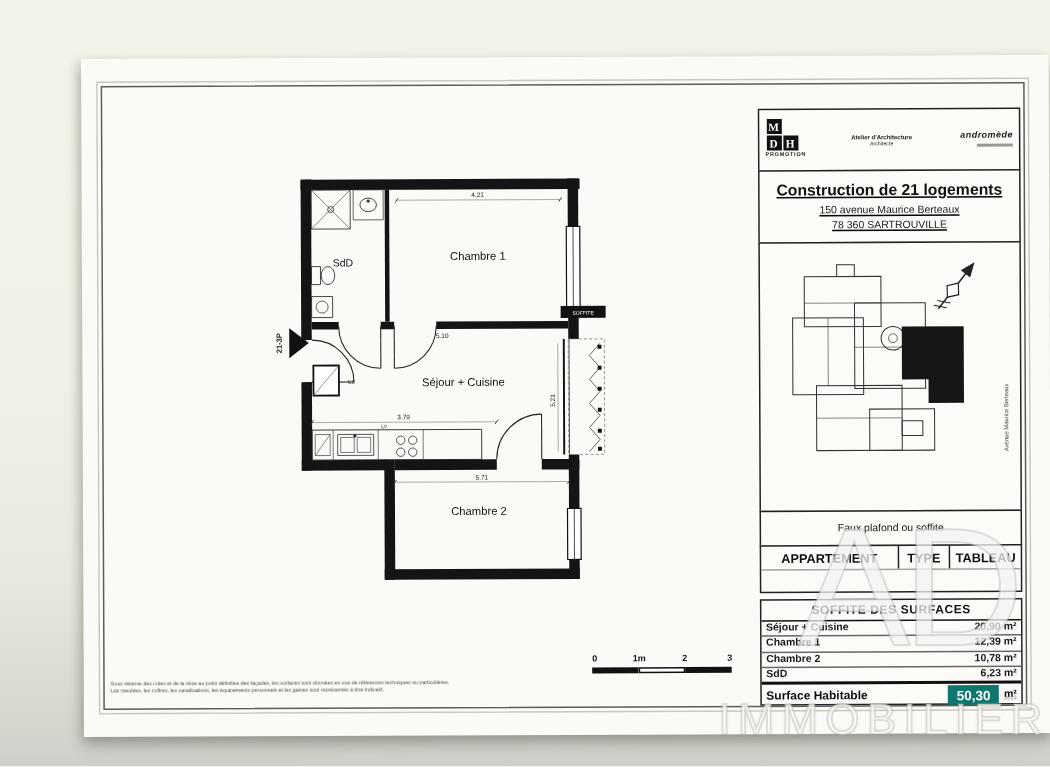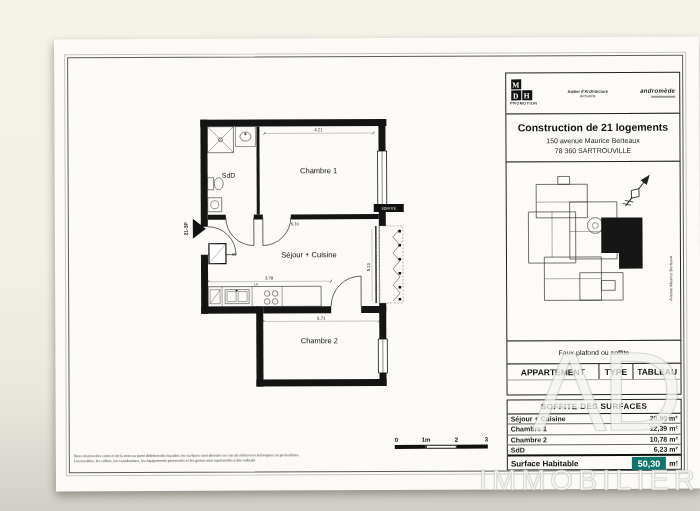--- a/index.html
+++ b/index.html
@@ -25,21 +25,21 @@
       font-size:7.5px;font-weight:bold;display:flex;align-items:center;justify-content:center;margin:0.5px;}
   .mdh-caption{font-size:7px;letter-spacing:1px;font-weight:bold;color:#222;transform:scale(0.52);transform-origin:0 0;width:190%;}
   .arch{flex:1;overflow:visible;}
   .arch-inner{width:200%;transform:scale(0.5);transform-origin:0 50%;text-align:center;color:#222;}
   .arch-l1{font-size:8px;font-weight:bold;}
   .arch-l2{font-size:7px;margin-top:1px;}
   .partner{width:40px;text-align:right;}
   .partner-name{font-size:6px;font-weight:bold;font-style:italic;color:#1a1a1a;letter-spacing:0.3px;}
   .partner-sub{height:2px;width:24px;background:#9a9a94;margin:1.5px 0 0 auto;}
 
-  .box-title{top:41px;height:49px;text-align:center;padding-top:7px;}
+  .box-title{top:41px;height:49px;text-align:center;padding-top:7px;text-decoration:underline;}
   .proj-title{font-size:10.5px;font-weight:bold;color:#111;}
   .proj-addr{font-size:7px;color:#222;margin-top:3.5px;}
 
   .box-site{top:89px;height:180px;}
   .box-note{top:268px;height:24px;display:flex;align-items:center;justify-content:center;font-size:7px;color:#111;}
 
   .box-apt{top:291px;height:32px;}
   .apt-row{display:grid;grid-template-columns:53% 20% 27%;height:15px;}
   .apt-row.hdr{border-bottom:1px solid #a3a3a3;}
   .apt-cell{border-right:1px solid #222;display:flex;align-items:center;justify-content:center;

